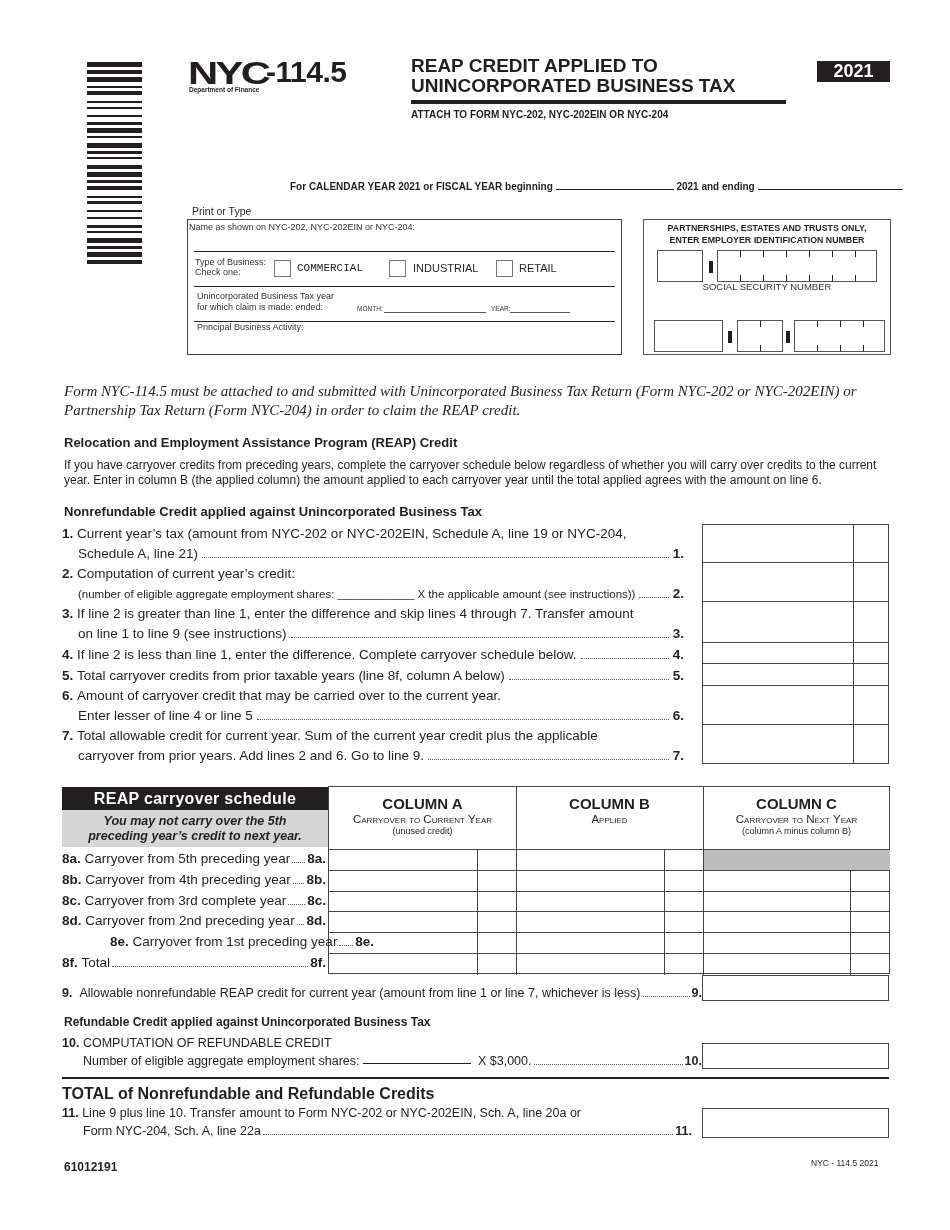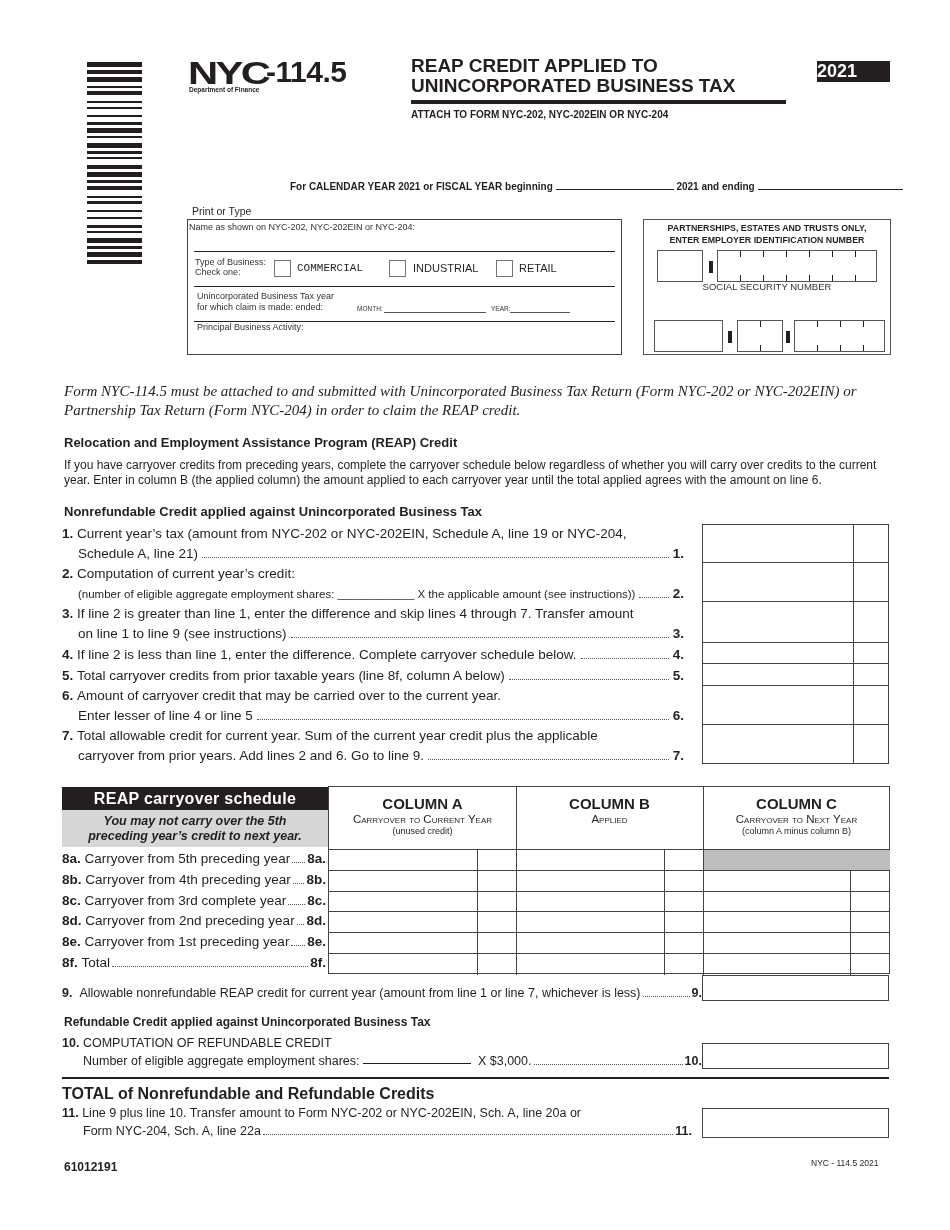--- a/index.html
+++ b/index.html
@@ -10,21 +10,21 @@
   #barcode { left: 87px; top: 62px; width: 55px; height: 240px; }
   #barcode div { position: absolute; left: 0; width: 55px; background: #231f20; }
 
   
   .nyc-logo { left: 188px; top: 58px; font-family: "Liberation Sans", sans-serif; font-weight: 900; font-size: 31px; letter-spacing: -2px; transform: scaleX(1.35); transform-origin: left; line-height: 1; }
   .nyc-dept { left: 189px; top: 86px; font-size: 6.5px; font-weight: bold; }
   .form-num { left: 266px; top: 55px; font-size: 30px; font-weight: bold; letter-spacing: -0.5px; }
   .title { left: 411px; top: 56px; font-size: 19px; font-weight: bold; line-height: 20px; }
   .title-rule { left: 411px; top: 100px; width: 375px; height: 4px; background: #231f20; }
   .attach { left: 411px; top: 109px; font-size: 10px; font-weight: bold; }
-  .year-box { left: 817px; top: 61px; width: 73px; height: 21px; background: #231f20; color: #fff; font-size: 18px; font-weight: bold; text-align: left; line-height: 21px; }
+  .year-box { left: 817px; top: 61px; width: 73px; height: 21px; background: #231f20; color: #fff; font-size: 18px; font-weight: bold; text-align: center; line-height: 21px; }
 
   .calyear { left: 290px; top: 180px; font-size: 10px; font-weight: bold; white-space: nowrap; }
   .uline { display: inline-block; border-bottom: 1px solid #231f20; height: 10px; vertical-align: baseline; }
 
   .print-type { left: 192px; top: 205px; font-size: 10.5px; }
   .info-box { left: 187px; top: 219px; width: 435px; height: 136px; border: 1px solid #404040; }
   .info-box .lbl { position: absolute; font-size: 9px; color: #333; }
   .info-box .rule { position: absolute; left: 6px; right: 6px; height: 1px; background: #231f20; }
   .chk { position: absolute; width: 17px; height: 17px; border: 1px solid #777; background: #fff; }
   .chk-lbl { position: absolute; font-size: 11px; }
@@ -322,21 +322,21 @@
       <div class="abs" style="left: 188px; top: 167px; width: 146px; height: 20px;"></div>
       <div class="abs" style="left: 375px; top: 167px; width: 145px; height: 20px;"></div>
     </div>
 </div>
 
 <div id="sch-lines">
     <div class="sch-line" style="top: 849px;"><span class="lnum">8a.</span>&nbsp;<span>Carryover from 5th preceding year</span><span class="dots" style="margin:0 2px 6px 2px"></span><span class="lnum">8a.</span></div>
     <div class="sch-line" style="top: 870px;"><span class="lnum">8b.</span>&nbsp;<span>Carryover from 4th preceding year</span><span class="dots" style="margin:0 2px 6px 2px"></span><span class="lnum">8b.</span></div>
     <div class="sch-line" style="top: 891px; justify-content: flex-end;"><span class="lnum">8c.</span>&nbsp;<span>Carryover from 3rd complete year</span><span class="dots" style="margin:0 2px 6px 2px"></span><span class="lnum">8c.</span></div>
     <div class="sch-line" style="top: 911px;"><span class="lnum">8d.</span>&nbsp;<span>Carryover from 2nd preceding year</span><span class="dots" style="margin:0 2px 6px 2px"></span><span class="lnum">8d.</span></div>
-    <div class="sch-line" style="top: 932px;"><span class="lnum">8e.</span>&nbsp;<span>Carryover from 1st preceding year</span><span class="dots" style="margin:0 2px 6px 2px"></span><span class="lnum">8e.</span></div>
+    <div class="sch-line" style="top: 932px; margin-left: 48px;"><span class="lnum">8e.</span>&nbsp;<span>Carryover from 1st preceding year</span><span class="dots" style="margin:0 2px 6px 2px"></span><span class="lnum">8e.</span></div>
     <div class="sch-line" style="top: 953px;"><span class="lnum">8f.</span>&nbsp;<span>Total</span><span class="dots" style="margin:0 2px 6px 2px"></span><span class="lnum">8f.</span></div>
   </div>
 
 <div class="line" style="top:983px;width:640px;font-size:12.5px;">
   <div class="row1"><span class="lnum">9.</span>&nbsp;&nbsp;<span>Allowable nonrefundable REAP credit for current year (amount from line 1 or line 7, whichever is less)</span><span class="dots" style="margin:0 2px 6px 2px"></span><span class="lnum">9.</span></div>
 </div>
 <div class="box-pair" style="left:702px;top:975px;width:187px;"></div>
 
 <div class="sec-head" style="left:64px;top:1015px;font-size:12px;">Refundable Credit applied against Unincorporated Business Tax</div>
 <div class="line" style="top:1034px;width:640px;font-size:12.5px;line-height:18px;">

